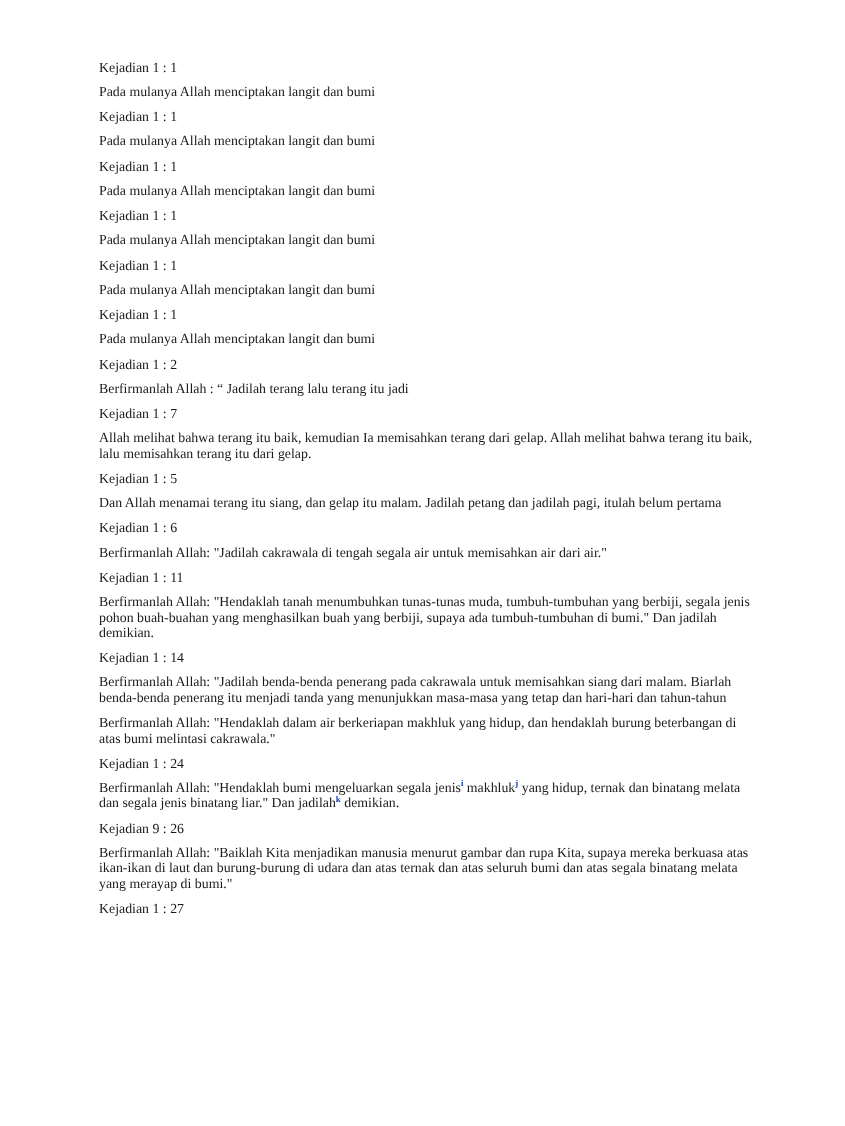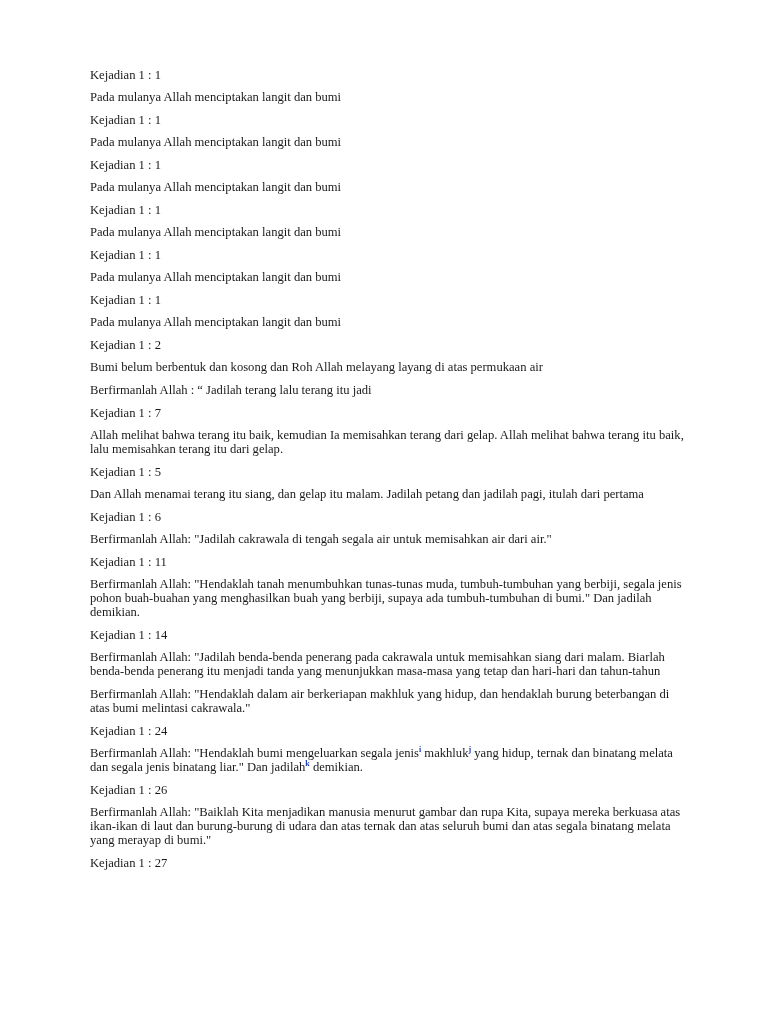--- a/index.html
+++ b/index.html
@@ -1,18 +1,18 @@
 <!DOCTYPE html>
 <html><head>
 <meta charset="utf-8">
 <style>
   html, body { margin: 0; padding: 0; background: #ffffff; }
   body { width: 768px; height: 1024px; overflow: hidden; position: relative; }
   .page {
-    position: absolute; left: 90px; top: 68px; width: 600px;
+    position: absolute; left: 90px; top: 54px; width: 600px;
     font-family: "Liberation Serif", serif;
     font-size: 12.6px; line-height: 14px; color: #1a1a1a;
   }
   .p { margin: 0 0 9px 0; }
   .ref { margin: 0 0 8px 0; }
   .fn { color: #1a3fb5; font-size: 8px; vertical-align: super; line-height: 0; font-weight: bold; text-decoration: none; cursor: pointer; }
 </style>
 </head>
 <body>
 
@@ -24,35 +24,34 @@
       <p class="p">Pada mulanya Allah menciptakan langit dan bumi</p>
       <p class="ref">Kejadian  1 : 1</p>
       <p class="p">Pada mulanya Allah menciptakan langit dan bumi</p>
       <p class="ref">Kejadian  1 : 1</p>
       <p class="p">Pada mulanya Allah menciptakan langit dan bumi</p>
       <p class="ref">Kejadian  1 : 1</p>
       <p class="p">Pada mulanya Allah menciptakan langit dan bumi</p>
       <p class="ref">Kejadian  1 : 1</p>
       <p class="p">Pada mulanya Allah menciptakan langit dan bumi</p>
       <p class="ref">Kejadian 1 : 2</p>
-      <p class="p">Bumi belum berbentuk dan kosong  dan Roh Allah melayang layang di atas permukaan air</p>
       <p class="p">Berfirmanlah Allah : “ Jadilah terang  lalu terang itu jadi</p>
       <p class="ref">Kejadian 1 : 7</p>
       <p class="p">Allah melihat bahwa terang itu baik, kemudian Ia memisahkan terang dari gelap. Allah melihat bahwa terang itu baik, lalu memisahkan terang itu dari gelap.</p>
       <p class="ref">Kejadian  1 : 5</p>
-      <p class="p">Dan Allah menamai terang itu siang, dan gelap itu malam. Jadilah petang dan jadilah pagi, itulah dari pertama</p>
+      <p class="p">Dan Allah menamai terang itu siang, dan gelap itu malam. Jadilah petang dan jadilah pagi, itulah belum pertama</p>
       <p class="ref">Kejadian 1 : 6</p>
       <p class="p">Berfirmanlah Allah: "Jadilah cakrawala di tengah segala air untuk memisahkan air dari air."</p>
       <p class="ref">Kejadian 1 : 11</p>
       <p class="p">Berfirmanlah Allah: "Hendaklah tanah menumbuhkan tunas-tunas muda, tumbuh-tumbuhan yang berbiji, segala jenis pohon buah-buahan yang menghasilkan buah yang berbiji, supaya ada tumbuh-tumbuhan di bumi." Dan jadilah demikian.</p>
       <p class="ref">Kejadian 1 : 14</p>
       <p class="p">Berfirmanlah Allah: "Jadilah benda-benda penerang pada cakrawala untuk memisahkan siang dari malam. Biarlah benda-benda penerang itu menjadi tanda yang menunjukkan masa-masa yang tetap dan hari-hari dan tahun-tahun</p>
       <p class="p">Berfirmanlah Allah: "Hendaklah dalam air berkeriapan makhluk yang hidup, dan hendaklah burung beterbangan di atas bumi melintasi cakrawala."</p>
     </div>
 
   <p class="ref">Kejadian 1 : 24</p>
   <p class="p"><span>Berfirmanlah Allah: "Hendaklah bumi mengeluarkan segala jenis</span><a class="fn">i</a><span> makhluk</span><a class="fn">j</a><span> yang hidup, ternak dan binatang melata dan segala jenis binatang liar." Dan jadilah</span><a class="fn">k</a><span> demikian.</span></p>
 
-  <p class="ref">Kejadian 1 : 26</p>
+  <p class="ref">Kejadian 9 : 26</p>
   <p class="p">Berfirmanlah Allah: "Baiklah Kita menjadikan manusia menurut gambar dan rupa Kita, supaya mereka berkuasa atas ikan-ikan di laut dan burung-burung di udara dan atas ternak dan atas seluruh bumi dan atas segala binatang melata yang merayap di bumi."</p>
 
   <p class="ref">Kejadian 1 : 27</p>
 </div>
 
 </body></html>

